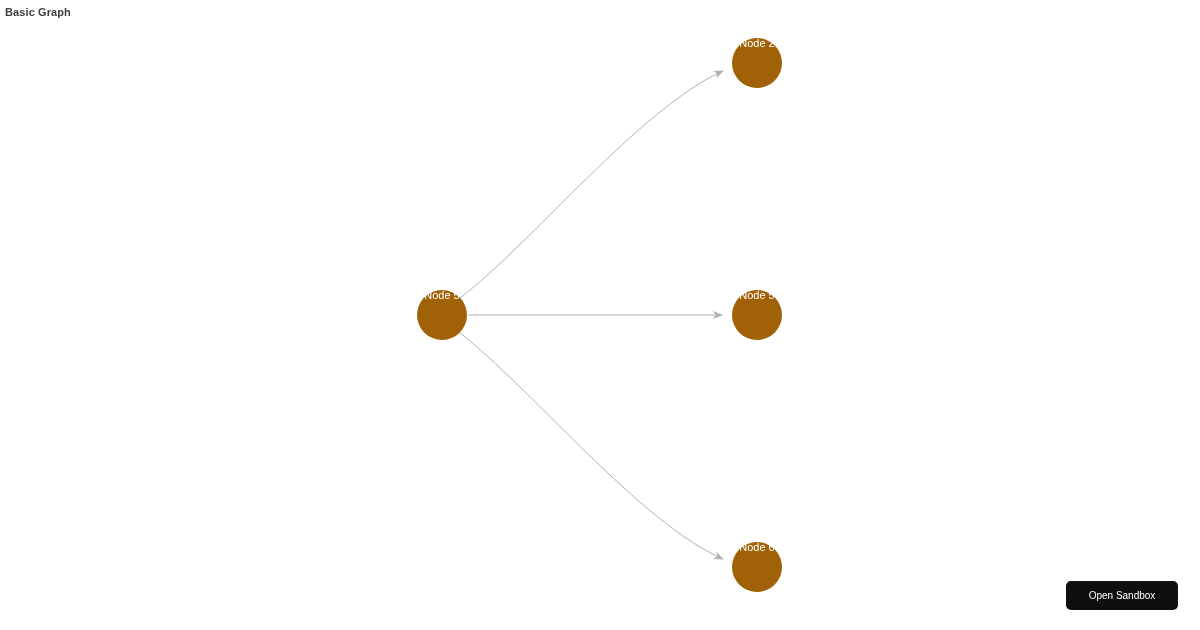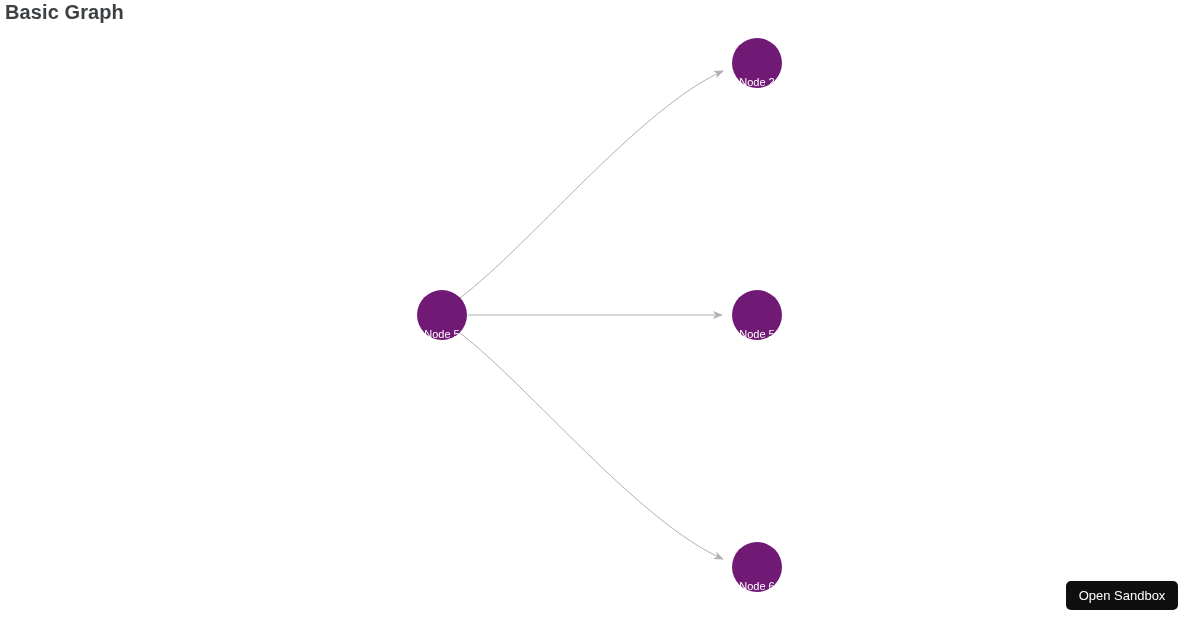--- a/index.html
+++ b/index.html
@@ -13,21 +13,21 @@
     position: relative;
     overflow: hidden;
     font-family: "Liberation Sans", sans-serif;
     -webkit-font-smoothing: antialiased;
   }
 
   #page-title {
     position: absolute;
     left: 5px;
     top: 3px;
-    font-size: 20px;
+    font-size: 11px;
     font-weight: bold;
     color: #3c4043;
     letter-spacing: 0.1px;
     line-height: 18px;
     margin: 0;
   }
 
   #graph-canvas {
     position: absolute;
     left: 0;
@@ -41,23 +41,23 @@
     left: 0;
     top: 0;
     width: 1200px;
     height: 630px;
     display: block;
   }
 
   .graph-node {
     position: absolute;
     border-radius: 50%;
-    background: #701a75;
+    background: #a16207;
     display: flex;
-    align-items: flex-end;
+    align-items: flex-start;
     justify-content: center;
     box-sizing: border-box;
   }
 
   .graph-node .node-label {
     color: #ffffff;
     font-size: 11px;
     font-family: "Liberation Sans", sans-serif;
     line-height: 1;
     white-space: nowrap;
@@ -68,21 +68,21 @@
     position: absolute;
     left: 1066px;
     top: 581px;
     width: 112px;
     height: 29px;
     background: #0f0f0f;
     color: #ffffff;
     border: none;
     border-radius: 5px;
     font-family: "Liberation Sans", sans-serif;
-    font-size: 13px;
+    font-size: 10px;
     line-height: 29px;
     text-align: center;
     padding: 0;
     cursor: pointer;
     white-space: nowrap;
   }
 </style>
 </head>
 <body>
 

